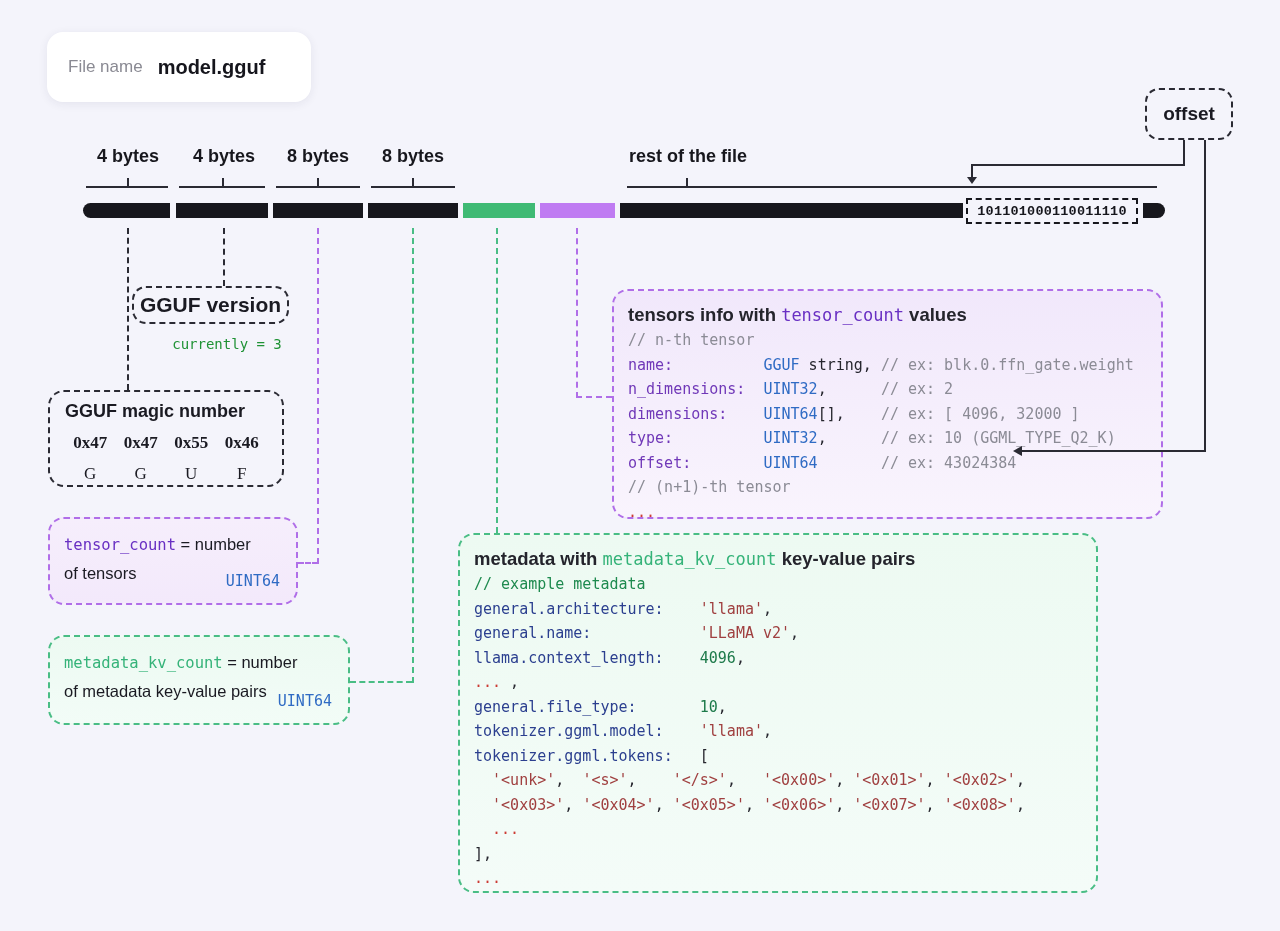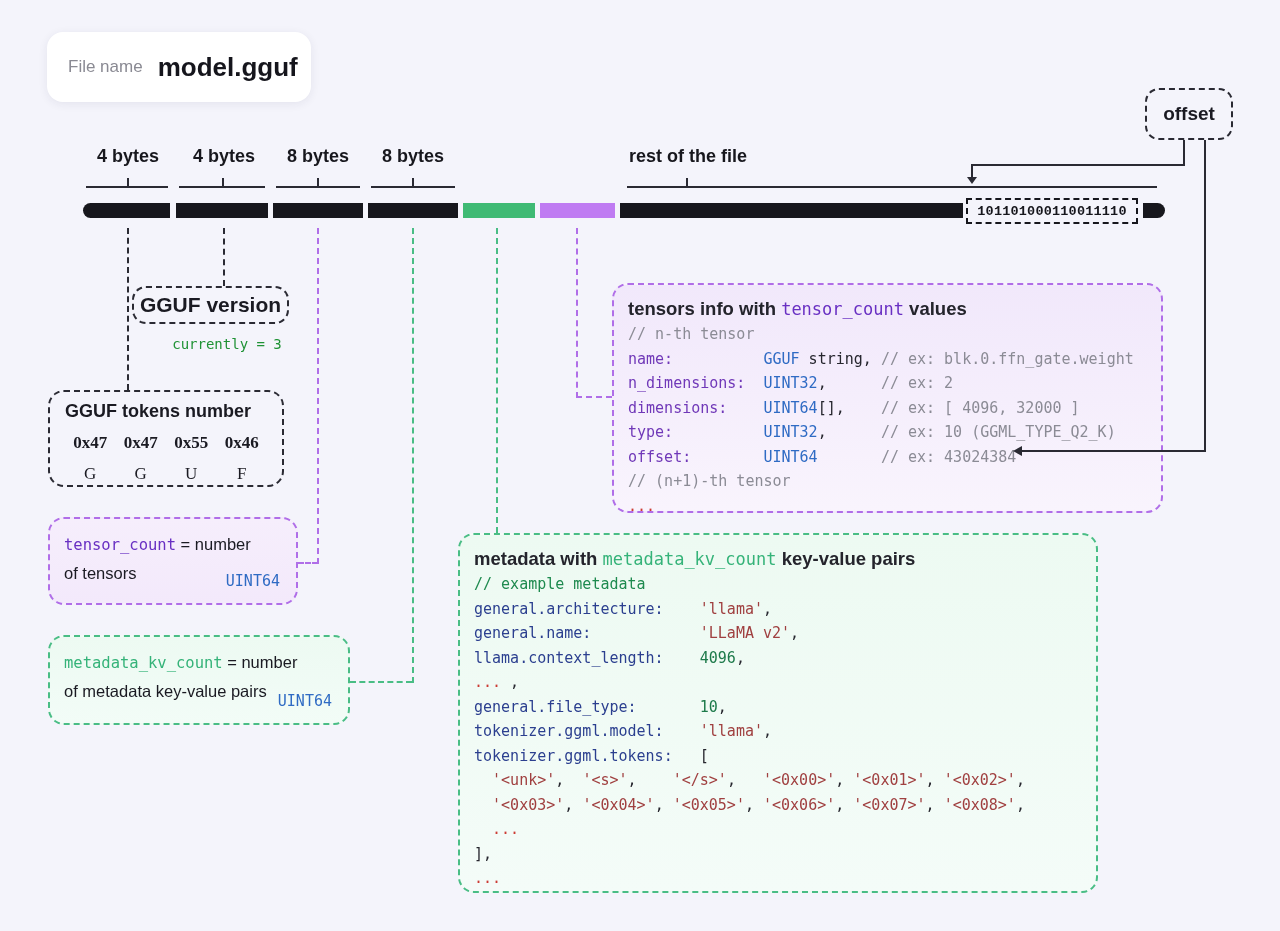--- a/index.html
+++ b/index.html
@@ -4,21 +4,21 @@
 <style>
   html,body{margin:0;padding:0;}
   body{background:#e9e9f2;font-family:"Liberation Sans",sans-serif;}
   .stage{position:relative;width:1280px;height:931px;background:#f4f4fb;overflow:hidden;}
   .abs{position:absolute;}
 
   
   .file-card{left:47px;top:32px;width:264px;height:70px;background:#ffffff;border-radius:16px;
     box-shadow:0 2px 10px rgba(40,40,80,.08);display:flex;align-items:center;gap:15px;padding:0 0 0 21px;box-sizing:border-box;}
   .file-label{color:#8a8a93;font-size:17px;}
-  .file-value{color:#15151c;font-size:26px;font-weight:700;}
+  .file-value{color:#15151c;font-size:20px;font-weight:700;}
 
   
   .offset-box{left:1145px;top:88px;width:88px;height:52px;border:2px dashed #2a2a33;border-radius:14px;
     display:flex;align-items:center;justify-content:center;font-size:19px;font-weight:700;color:#1a1a22;box-sizing:border-box;}
 
   
   .seg{top:203px;height:15px;background:#17171d;}
   .seg-first{border-radius:8px 0 0 8px;}
   .seg-last{border-radius:0 8px 8px 0;}
   .binary-box{left:966px;top:198px;width:172px;height:26px;border:2px dashed #17171d;background:#f4f4fb;
@@ -54,21 +54,21 @@
   .mkv-box{left:48px;top:635px;width:302px;height:90px;border:2px dashed #49bd85;
     background:linear-gradient(180deg,#edfaf2,#f2fcf7);}
   .mono{font-family:"DejaVu Sans Mono",monospace;}
   .id-purple{color:#6930c3;}
   .id-green{color:#35b379;}
   .pill-code{font-size:15.5px;}
   .pill-type{position:absolute;right:16px;bottom:8px;font-family:"DejaVu Sans Mono",monospace;font-size:15px;color:#2f6bc4;}
 
   
   .code-box{border-radius:16px;box-sizing:border-box;padding:11px 14px 0 14px;}
-  .tensors-box{left:612px;top:283px;width:551px;height:230px;border:2px dashed #b06ee8;
+  .tensors-box{left:612px;top:289px;width:551px;height:230px;border:2px dashed #b06ee8;
     background:linear-gradient(180deg,#f1e8fb,#f9f4fd);}
   .metadata-box{left:458px;top:533px;width:640px;height:360px;border:2px dashed #49bd85;
     background:linear-gradient(180deg,#edfaf2,#f4fcf8);}
   .box-title{font-size:18.5px;font-weight:700;color:#24242c;white-space:nowrap;line-height:25px;}
   .box-title .mono{font-size:17px;font-weight:400;}
   .code{font-family:"DejaVu Sans Mono",monospace;font-size:15px;line-height:24.5px;white-space:pre;color:#26262e;}
   .cl{height:24.5px;}
   .c-key{color:#7038b8;}
   .c-nkey{color:#2b3f8f;}
   .c-type{color:#2f6bc4;}
@@ -144,21 +144,21 @@
   <div class="abs sline" style="left:1204px;top:140px;width:2px;height:312px;"></div>
   <div class="abs sline" style="left:1022px;top:450px;width:184px;height:2px;"></div>
   <div class="abs arr-left" style="left:1013px;top:446px;"></div>
 
   <div class="abs note-box version-box">
     <span>GGUF version</span>
   </div>
   <div class="abs currently">currently = 3</div>
 
   <div class="abs note-box magic-box">
-    <div class="magic-line1">GGUF tokens number</div>
+    <div class="magic-line1">GGUF magic number</div>
     <div class="magic-line2">
       <span>0x47</span>
       <span>0x47</span>
       <span>0x55</span>
       <span>0x46</span>
     </div>
     <div class="magic-line3">
       <span>G</span>
       <span>G</span>
       <span>U</span>

